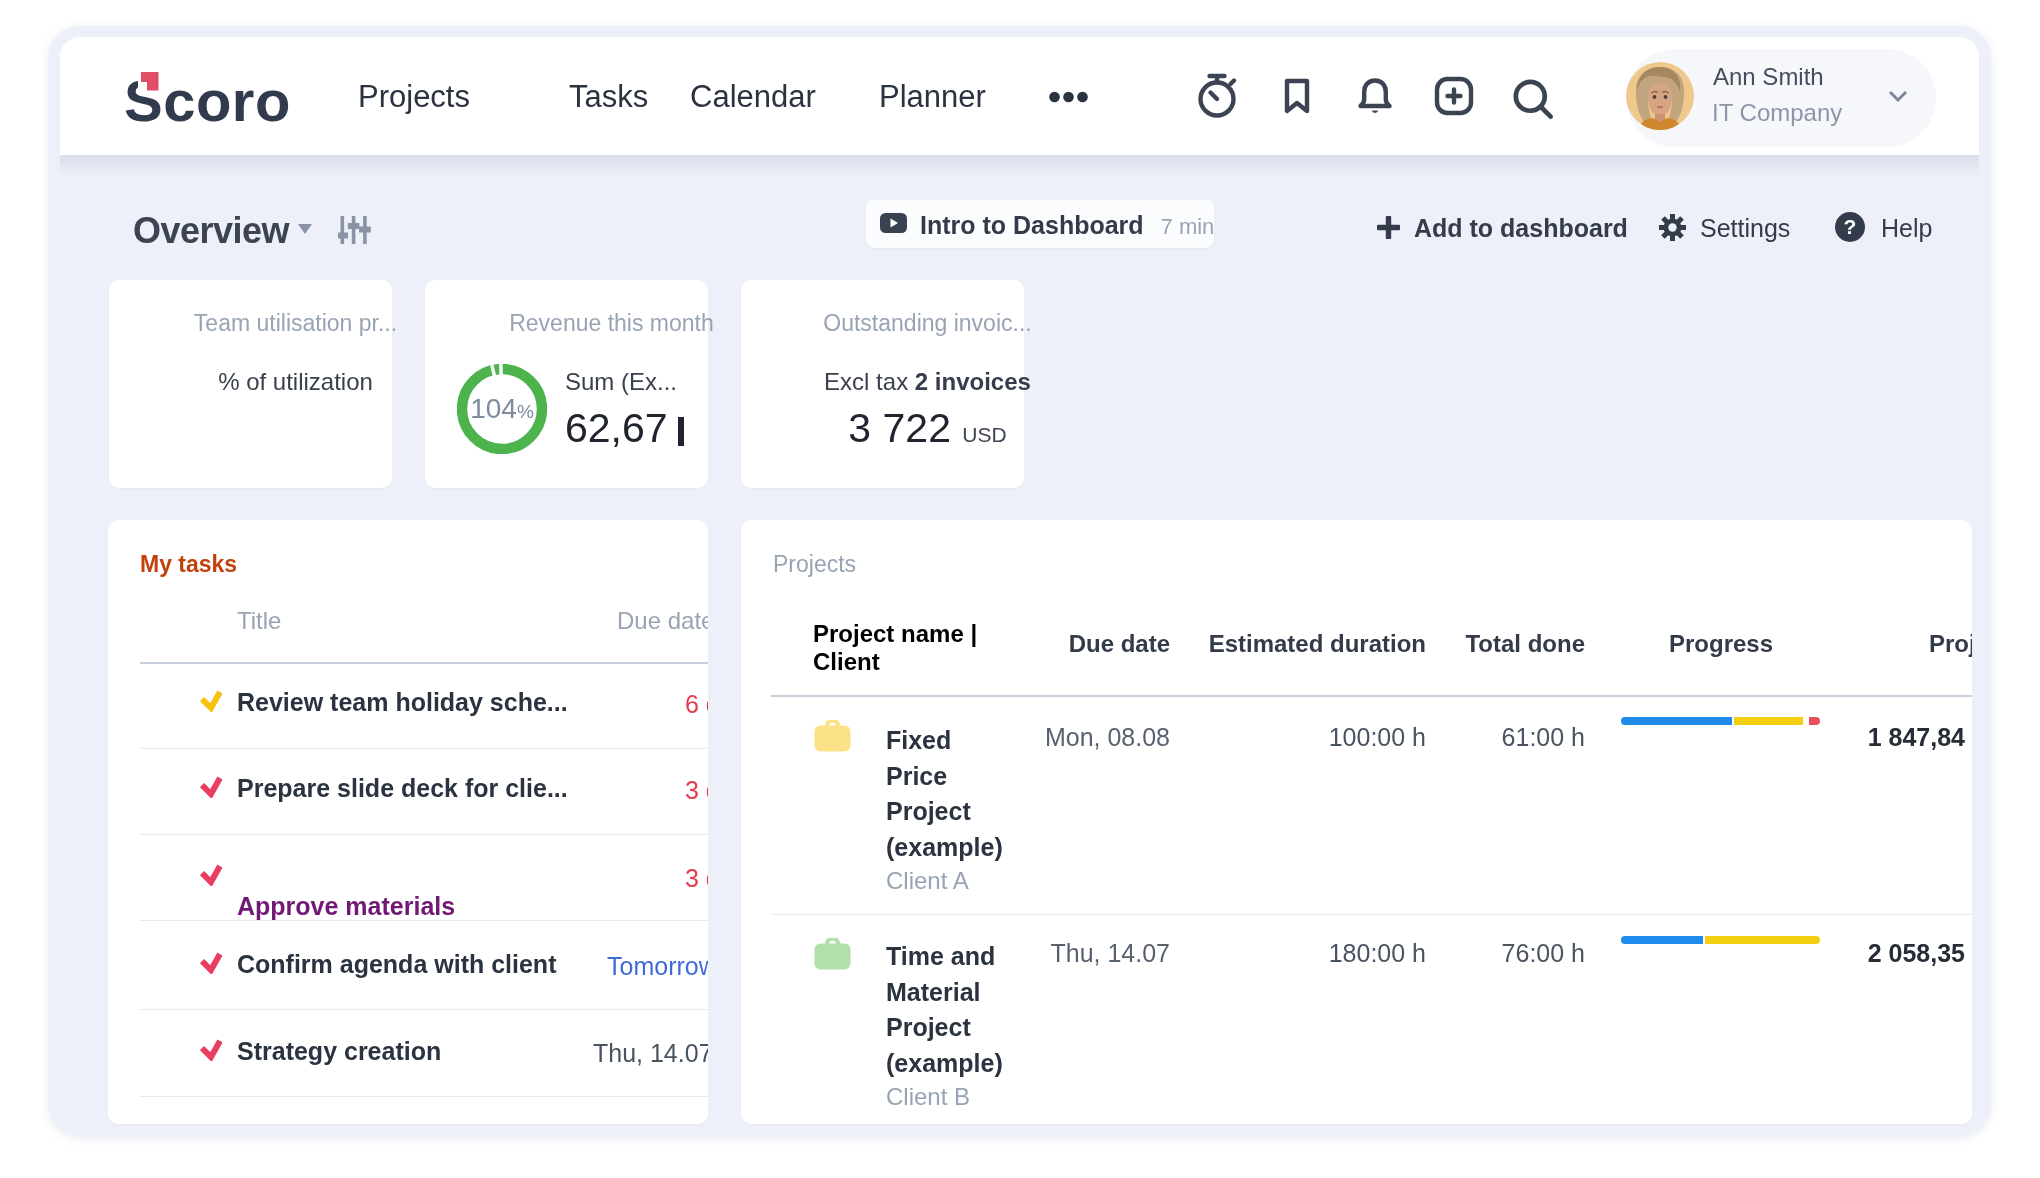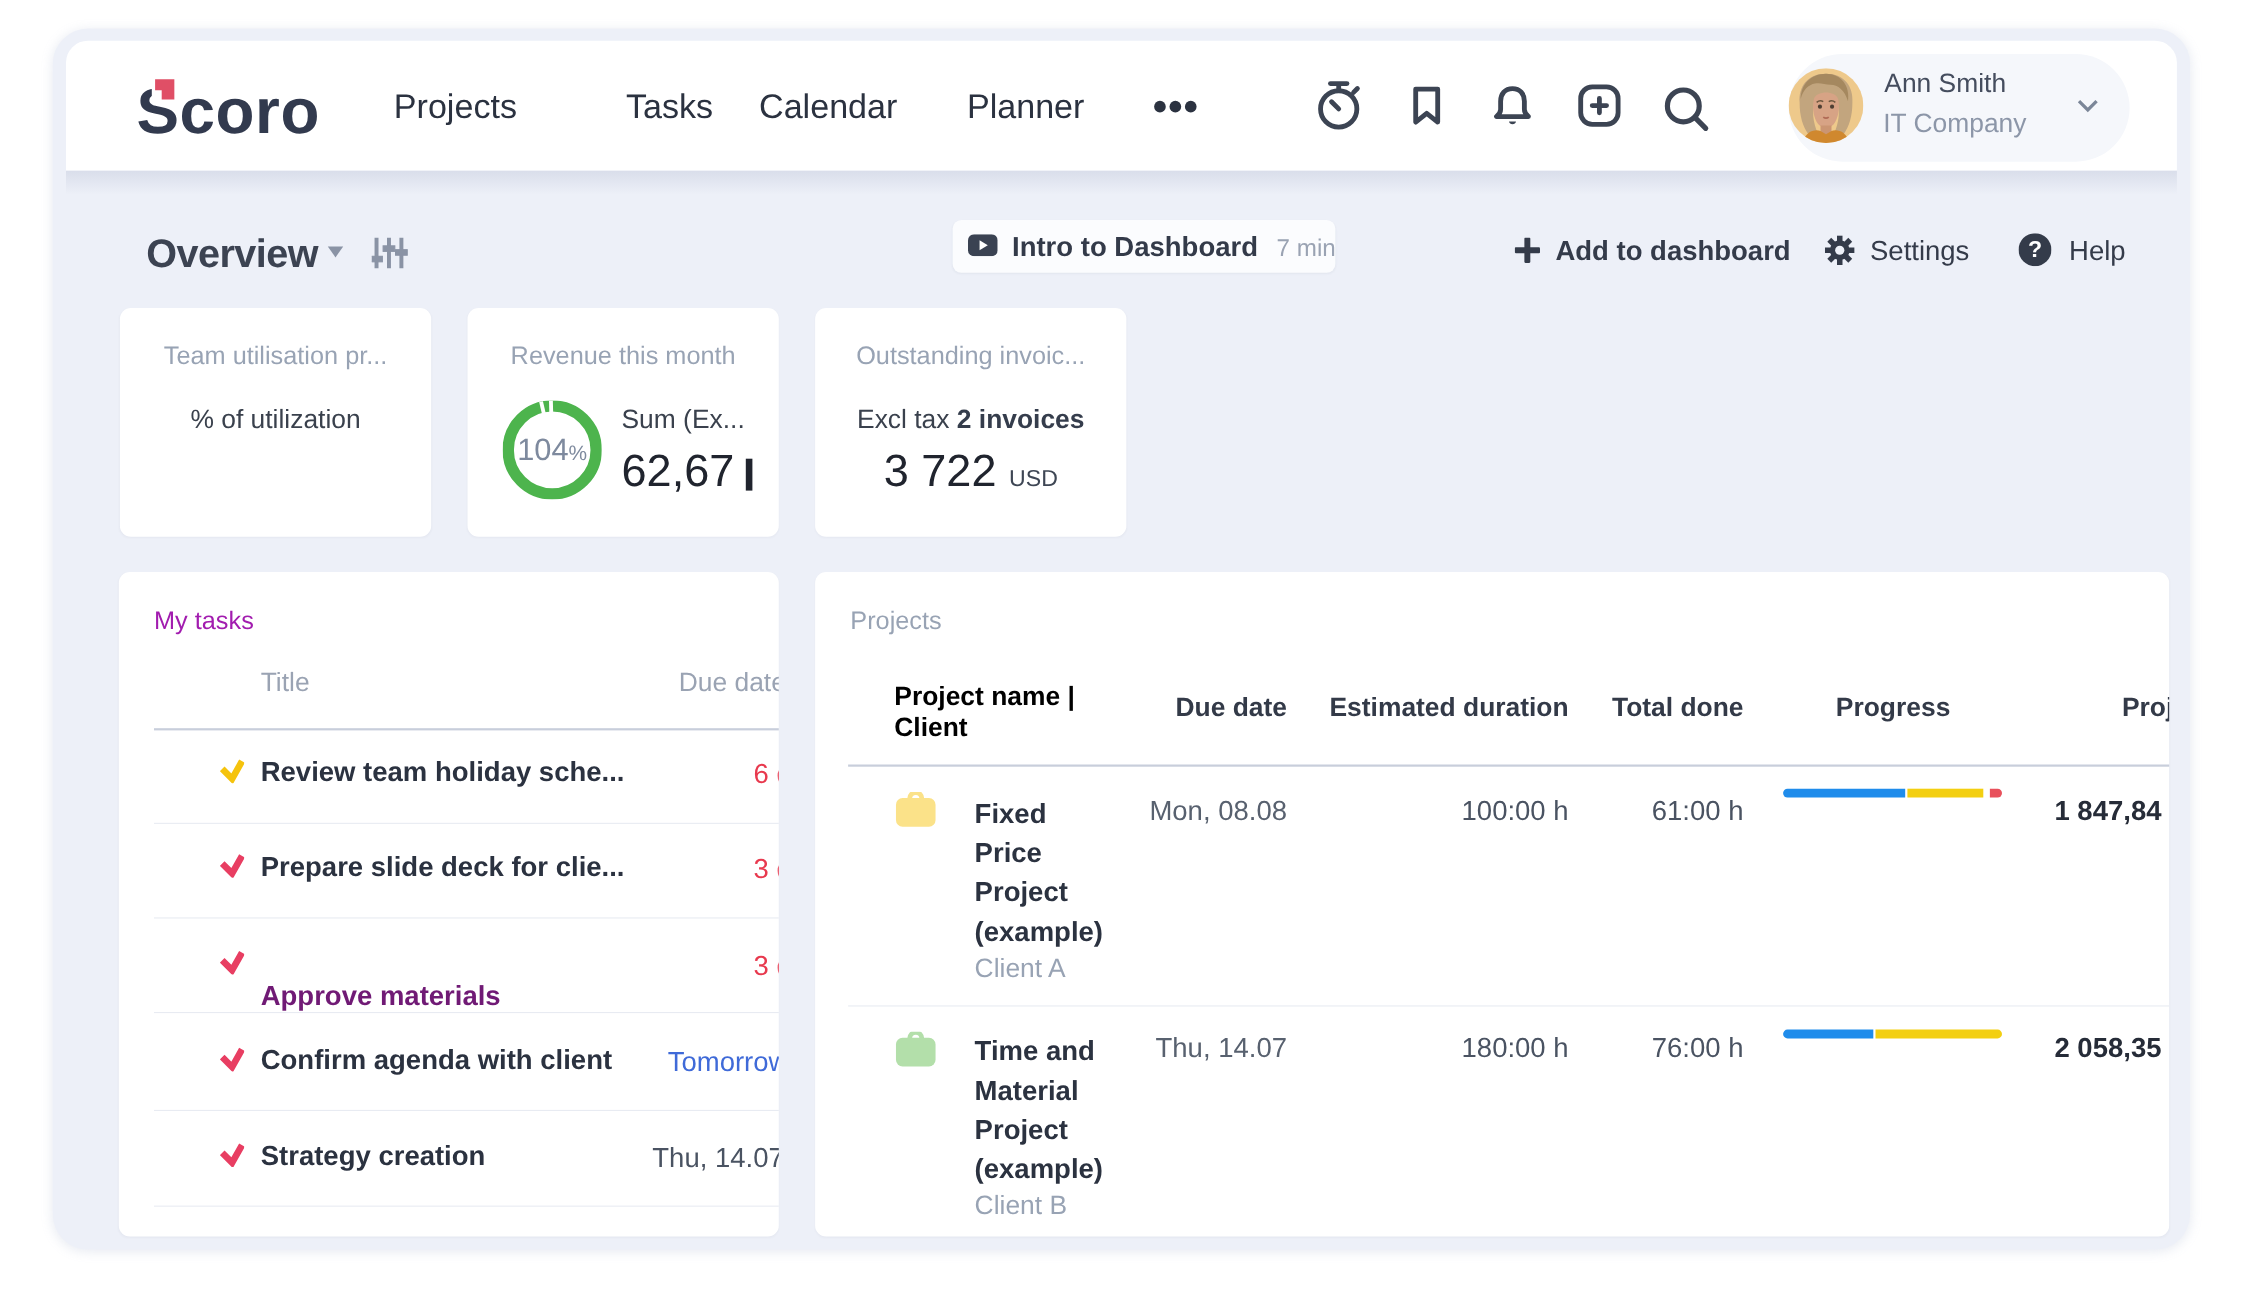--- a/index.html
+++ b/index.html
@@ -3,21 +3,21 @@
 <meta charset="utf-8">
 <style>
   * { margin:0; padding:0; box-sizing:border-box; }
   html,body { width:2040px; height:1178px; background:#fff; font-family:"Liberation Sans", sans-serif; }
   .abs { position:absolute; }
   .shell { position:absolute; left:48px; top:26px; width:1943px; height:1110px; background:#edf0f8; border-radius:32px; box-shadow:0 2px 10px rgba(150,162,196,0.22); }
   .app { position:absolute; left:48px; top:30px; width:1944px; height:1106px; }
   .nav { position:absolute; left:12px; top:7px; width:1919px; height:118px; background:#fff; border-radius:20px 20px 0 0; z-index:5; }
   .navshadow { position:absolute; left:12px; top:125px; width:1919px; height:22px; background:linear-gradient(to bottom, rgba(178,186,208,0.34), rgba(178,186,208,0)); z-index:4; }
   .navlink { position:absolute; top:0; font-size:31px; color:#2b3240; letter-spacing:0; }
-  .card { position:absolute; background:#fff; border-radius:10px; box-shadow:0 1px 2px rgba(40,50,80,0.04); }
+  .card { position:absolute; background:#fff; border-radius:10px; box-shadow:0 1px 2px rgba(40,50,80,0.04);padding-left:45px; }
   .ctitle { position:absolute; width:100%; text-align:center; font-size:23px; color:#98a3b4; }
 </style>
 </head>
 <body>
 <div class="shell"></div>
 <div class="app">
 
   <div class="nav">
 
     <div class="abs" id="logo" style="left:64px; top:29px; width:170px; height:62px;">
@@ -152,21 +152,21 @@
   </div>
 
   <div class="card" style="left:693px; top:250px; width:283px; height:208px;">
     <div class="ctitle" style="top:30px;">Outstanding invoic...</div>
     <div class="abs" style="top:88px; width:100%; text-align:center; font-size:24px; color:#3a414d;">Excl tax <b style="color:#353d4c;">2 invoices</b></div>
     <div class="abs" style="top:125px; width:100%; text-align:center; font-size:41px; color:#20242e;">3 722 <span style="font-size:21px; color:#3e4654;">USD</span></div>
   </div>
 
 
   <div class="card" style="left:60px; top:490px; width:600px; height:604px; overflow:hidden;">
-    <div class="abs" style="left:32px; top:31px; font-size:23px; color:#a21caf;">My tasks</div>
+    <div class="abs" style="left:32px; top:31px; font-size:23px; color:#c2410c;font-weight:bold;">My tasks</div>
     <div class="abs" style="left:129px; top:87px; font-size:24px; color:#9aa3b3;">Title</div>
     <div class="abs" style="left:509px; top:87px; font-size:24px; color:#9aa3b3; white-space:nowrap;">Due date</div>
     <div class="abs" style="left:32px; top:142px; width:700px; height:2px; background:#c8cedb;"></div>
 
     <div class="abs" style="left:32px; top:228px; width:700px; height:1px; background:#e8ebf2;"></div>
     <div class="abs" style="left:32px; top:314px; width:700px; height:1px; background:#e8ebf2;"></div>
     <div class="abs" style="left:32px; top:400px; width:700px; height:1px; background:#e8ebf2;"></div>
     <div class="abs" style="left:32px; top:489px; width:700px; height:1px; background:#e8ebf2;"></div>
     <div class="abs" style="left:32px; top:576px; width:700px; height:1px; background:#e8ebf2;"></div>
 

